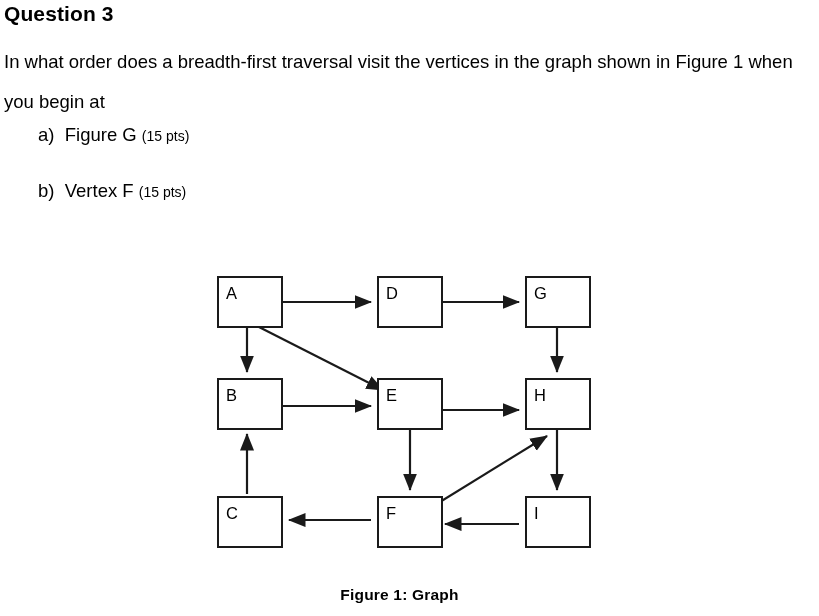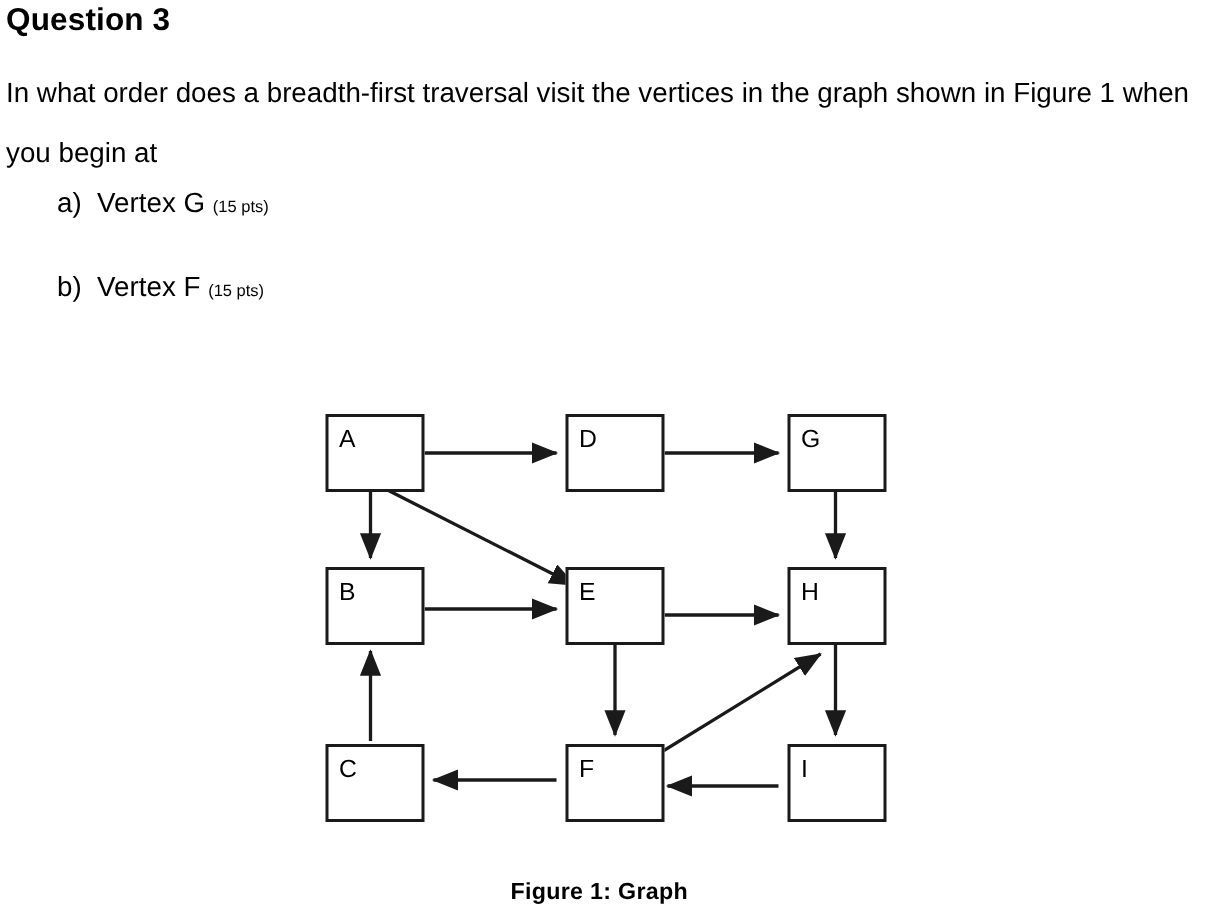--- a/index.html
+++ b/index.html
@@ -38,21 +38,21 @@
     font-size: 18.5px;
     line-height: 40px;
   }
   .q-item {
     position: absolute;
     left: 38px;
     font-size: 18.5px;
     white-space: pre;
   }
   .q-item .pts {
-    font-size: 11px;
+    font-size: 14px;
   }
   .item-a { top: 124px; }
   .item-b { top: 180px; }
 
   .figure-wrap {
     position: absolute;
     left: 0;
     top: 258px;
     width: 819px;
     height: 358px;
@@ -101,21 +101,21 @@
 </style>
 </head>
 <body>
 
 <div class="page">
 
   <div class="q-title">Question 3</div>
 
   <div class="q-body">In what order does a breadth-first traversal visit the vertices in the graph shown in Figure 1 when you begin at</div>
 
-  <div class="q-item item-a"><span>a)  Vertex G </span><span class="pts">(15 pts)</span></div>
+  <div class="q-item item-a"><span>a)  Figure G </span><span class="pts">(15 pts)</span></div>
 
   <div class="q-item item-b"><span>b)  Vertex F </span><span class="pts">(15 pts)</span></div>
 
   <div class="figure-wrap">
 
     <div class="graph">
 
       <svg class="edges" width="420" height="300" viewBox="0 0 420 300">
         <defs>
           <marker id="arrow" markerWidth="9" markerHeight="9" refX="7.5" refY="3.2" orient="auto" markerUnits="strokeWidth">

